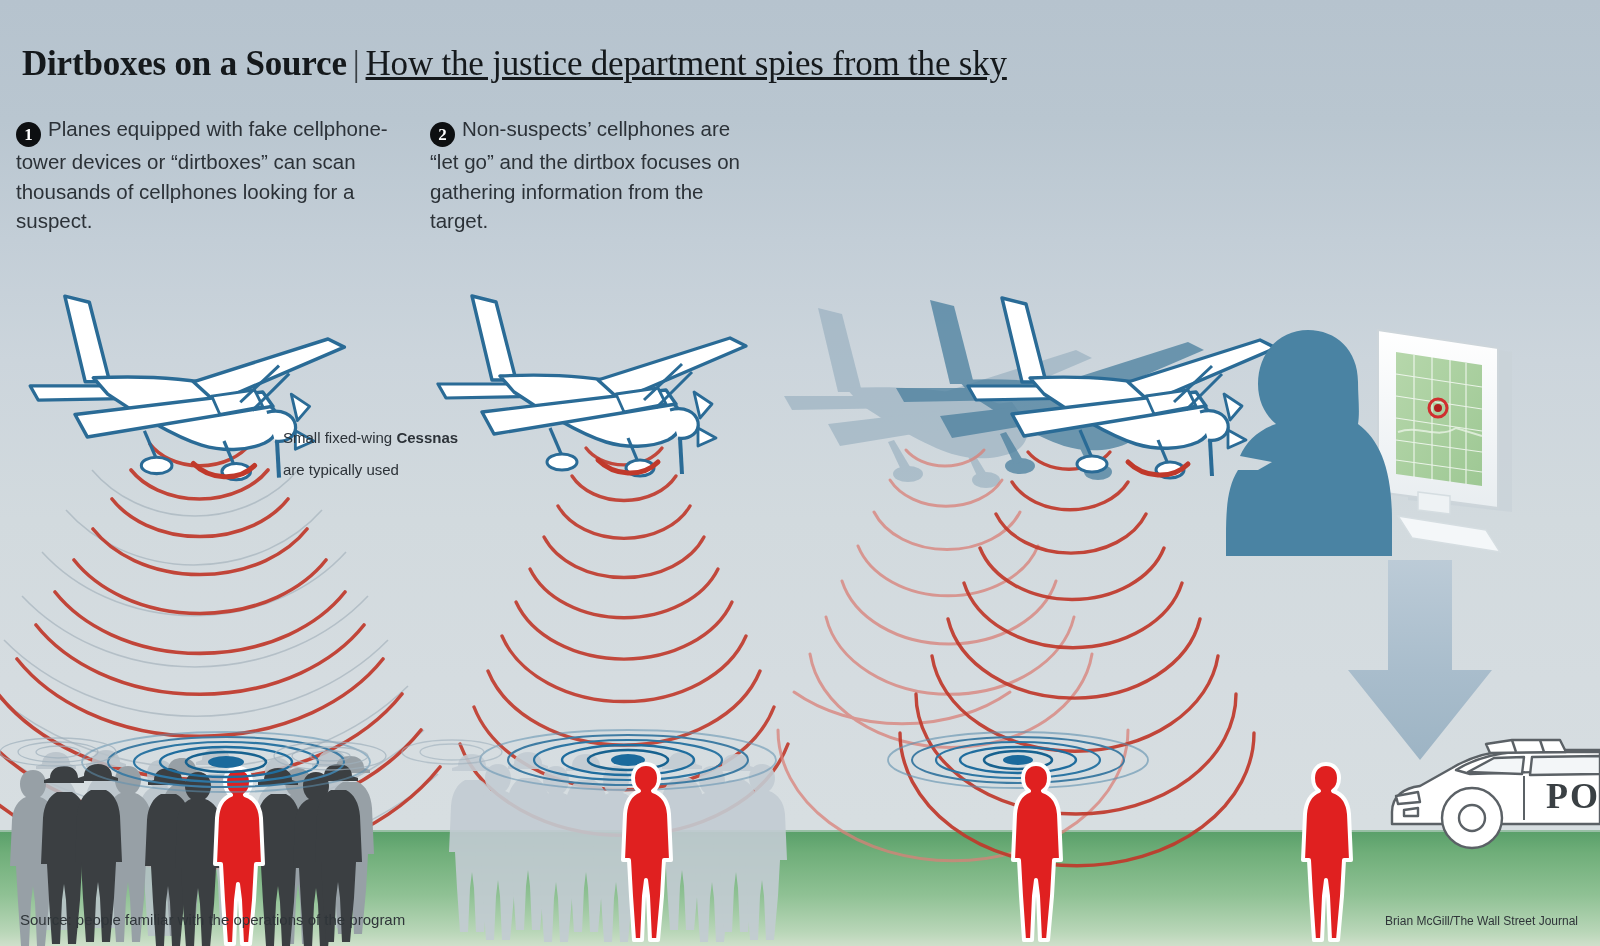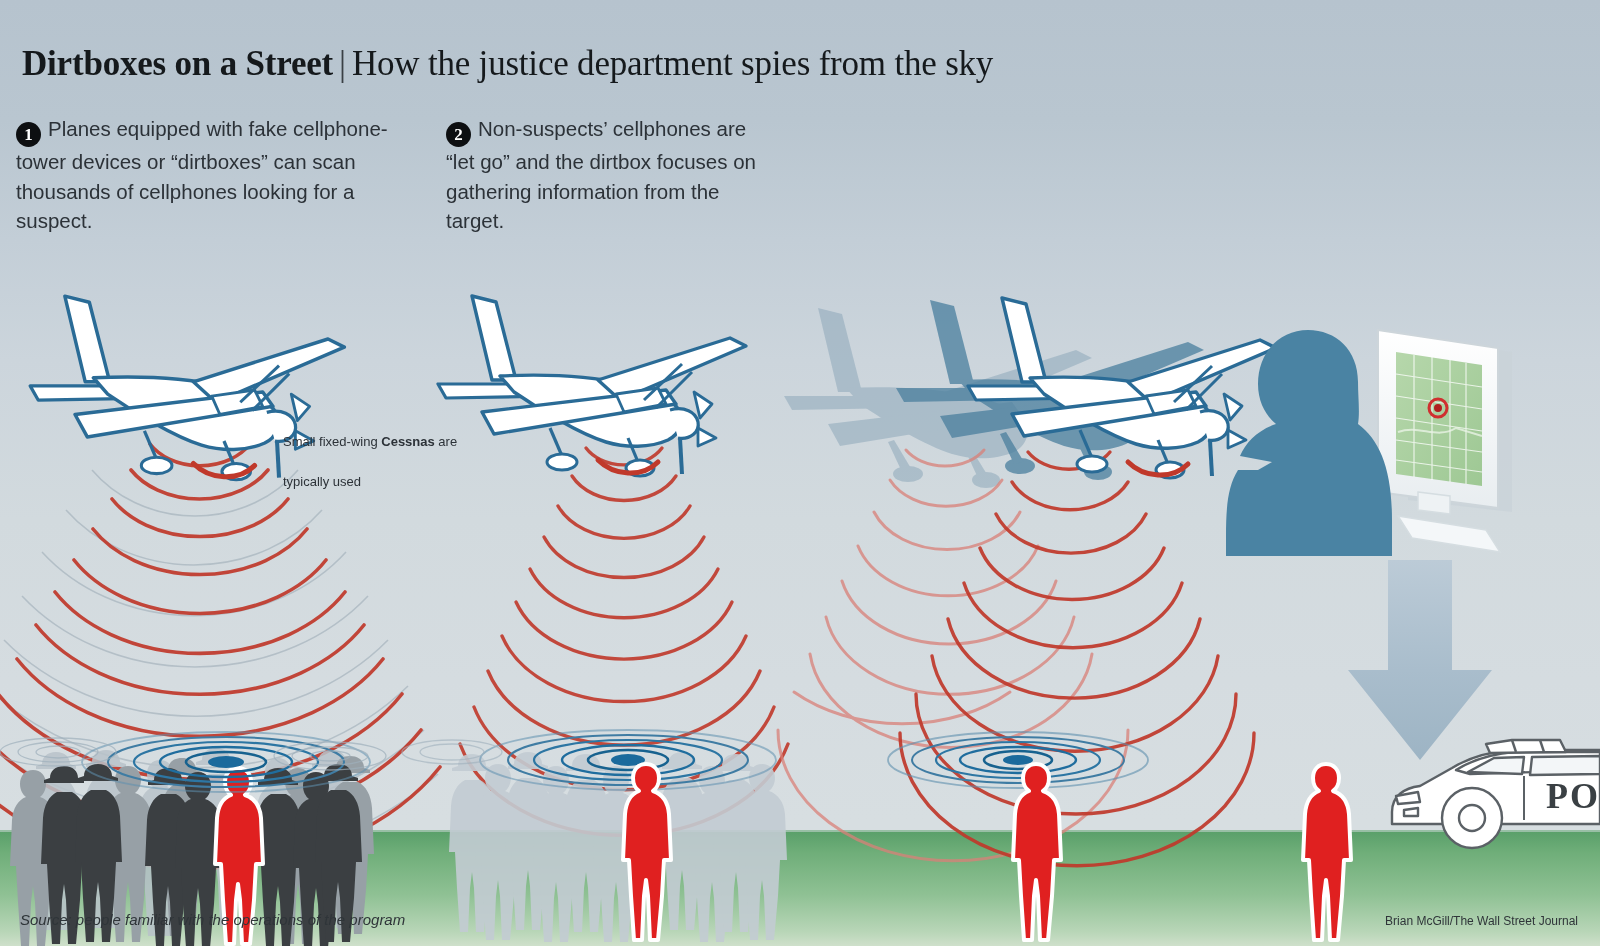--- a/index.html
+++ b/index.html
@@ -34,50 +34,50 @@
 
   
   #headline{
     position:absolute;left:22px;top:44px;
     font-family:"Liberation Serif",serif;
     font-size:35px;color:#15191c;white-space:nowrap;
     letter-spacing:-0.2px;
   }
   #headline .hl-bold{font-weight:bold;}
   #headline .hl-sep{font-weight:normal;padding:0 6px;color:#3a4045;}
-  #headline .hl-rest{font-weight:normal;}
+  #headline .hl-rest{font-weight:normal;text-decoration:underline;}
 
   .step{
     position:absolute;top:114px;
     font-size:20.5px;line-height:29.5px;color:#2c3238;
     font-family:"Liberation Sans",sans-serif;
   }
   .step .badge{
     display:inline-block;width:25px;height:25px;border-radius:50%;
     background:#0d0f11;color:#ffffff;
     font-family:"Liberation Serif",serif;font-weight:bold;
     font-size:17px;line-height:25px;text-align:center;
     vertical-align:-4px;margin-right:7px;
   }
   #step1{left:16px;width:372px;}
-  #step2{left:430px;width:330px;margin-left:16px;}
+  #step2{left:430px;width:330px;}
   #step3{left:832px;width:330px;}
   #step4{left:1222px;width:320px;}
 
   
   #cessna-note{
     position:absolute;left:283px;top:422px;width:200px;
-    font-size:13px;line-height:40px;color:#2c3238;
+    font-size:15px;line-height:32px;color:#2c3238;
   }
   #cessna-note b{font-weight:bold;}
 
   
   #source{
     position:absolute;left:20px;bottom:18px;
-    font-size:15px;color:#2f3539;font-family:"Liberation Sans",sans-serif;font-style:italic;
+    font-size:15px;color:#2f3539;font-family:"Liberation Sans",sans-serif;
   }
   #credit{
     position:absolute;right:22px;bottom:18px;
     font-size:12px;color:#2f3539;font-family:"Liberation Sans",sans-serif;
   }
 
   .art{position:absolute;top:0;left:0;width:1600px;height:946px;pointer-events:none;}
 </style>
 </head>
 <body>
@@ -408,21 +408,21 @@
         <circle cx="1472" cy="818" r="30" fill="#ffffff"></circle>
         <circle cx="1472" cy="818" r="13" fill="#ffffff"></circle>
 
         <path d="M1524,776 L1524,820" stroke-width="2"></path>
       </g>
       <text x="1546" y="808" font-family="Liberation Serif, serif" font-weight="bold" font-size="36" fill="#3a4044" letter-spacing="2">POLI</text>
     </g>
   </svg>
 
   <div id="headline">
-    <span class="hl-bold">Dirtboxes on a Street</span><span class="hl-sep">|</span><span class="hl-rest">How the justice department spies from the sky</span>
+    <span class="hl-bold">Dirtboxes on a Source</span><span class="hl-sep">|</span><span class="hl-rest">How the justice department spies from the sky</span>
   </div>
 
   <div class="step" id="step1">
     <span class="badge">1</span><span>Planes equipped with fake cellphone-tower devices or “dirtboxes” can scan thousands of cellphones looking for a suspect.</span>
   </div>
 
   <div class="step" id="step2">
     <span class="badge">2</span><span>Non-suspects’ cellphones are “let go” and the dirtbox focuses on gathering information from the target.</span>
   </div>
 

